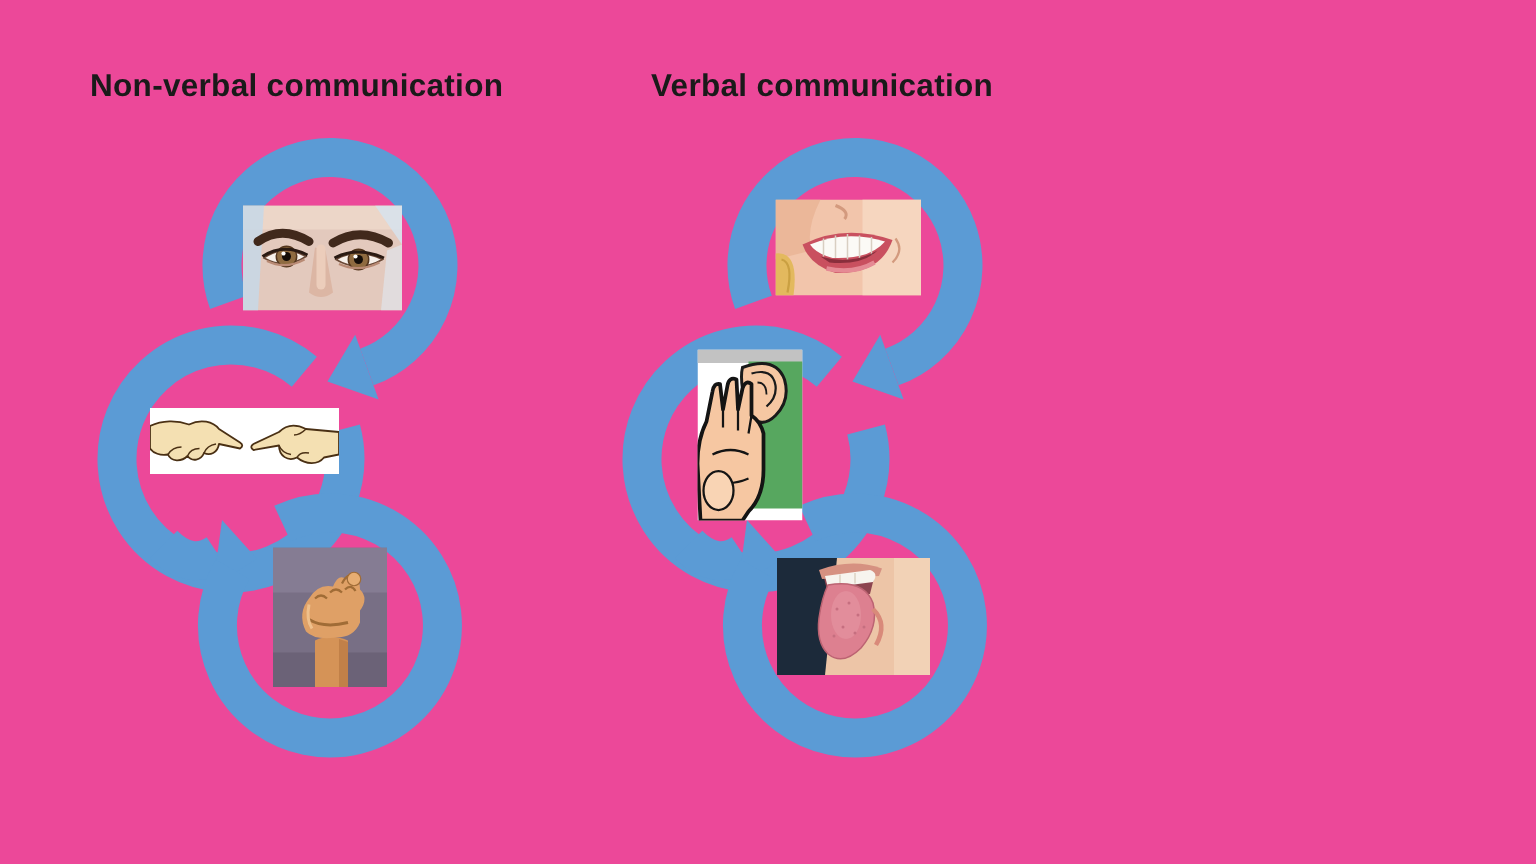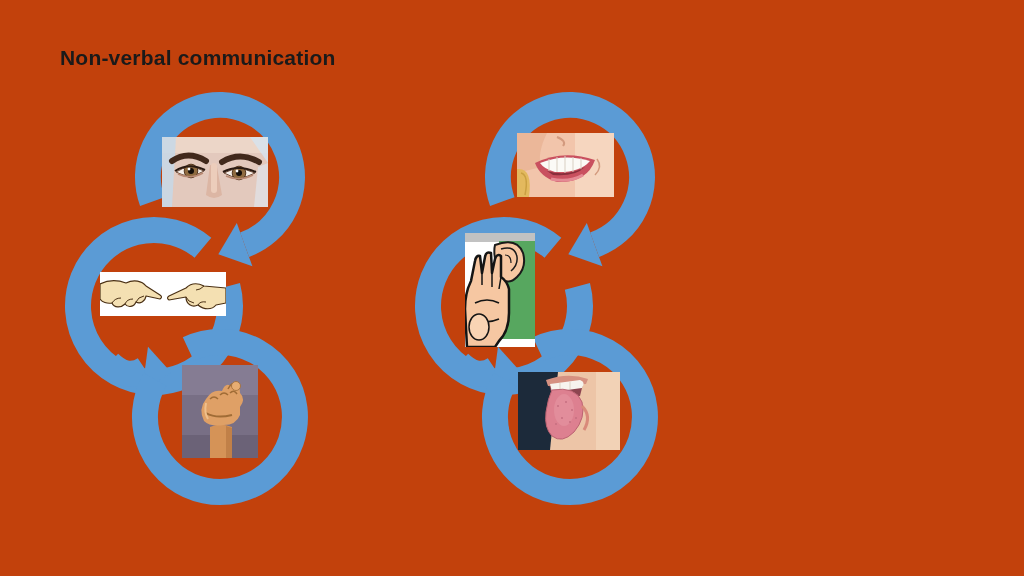--- a/index.html
+++ b/index.html
@@ -1,18 +1,18 @@
 <!DOCTYPE html>
 <html><head>
 <meta charset="utf-8">
 <style>
   html,body{margin:0;padding:0;}
   body{width:1024px;height:576px;background:#ffffff;overflow:hidden;
        font-family:"Liberation Sans", sans-serif;position:relative;}
-  .canvas{position:absolute;inset:0;background:#c2410c;}
+  .canvas{position:absolute;inset:0;background:#ec4899;}
   .title{position:absolute;margin:0;font-size:21px;font-weight:700;color:#1a1a1a;
          letter-spacing:.2px;white-space:nowrap;}
   .title-left{left:60px;top:46px;}
   .title-right{left:434px;top:46px;}
   svg.cycle{position:absolute;width:340px;height:460px;top:75px;}
   .cycle-left{left:45px;}
   .cycle-right{left:395px;}
   svg.photo{position:absolute;display:block;}
   .photo-eyes  {left:162px;top:137px;width:106px;height:70px;}
   .photo-hands {left:100px;top:272px;width:126px;height:44px;}
@@ -21,20 +21,21 @@
   .photo-ear   {left:465px;top:233px;width:70px; height:114px;}
   .photo-tongue{left:518px;top:372px;width:102px;height:78px;}
   .arc{fill:none;stroke-width:26;stroke-linecap:butt;}
 </style>
 </head>
 <body>
 
 <div class="canvas">
 
   <h1 class="title title-left">Non-verbal communication</h1>
+  <h1 class="title title-right">Verbal communication</h1>
 
   <svg class="cycle cycle-left" viewBox="0 0 340 460">
     <g>
       <path class="arc" d="M 107.3 126.6 A 72 72 0 1 1 199.6 169.7" stroke="#5b9bd5"></path>
       <polygon points="173.3,179.3 207.4,191.3 191.8,148.1" fill="#5b9bd5"></polygon>
     </g>
     <g>
       <path class="arc" d="M 182.4 211.3 A 76 76 0 1 1 157.9 172.8" stroke="#5b9bd5"></path>
       <path class="arc" d="M 64 288 Q 82 306 100 294" stroke="#5b9bd5"></path>
       <polygon points="126.2,297.5 97,316.3 103,271.7" fill="#5b9bd5"></polygon>

